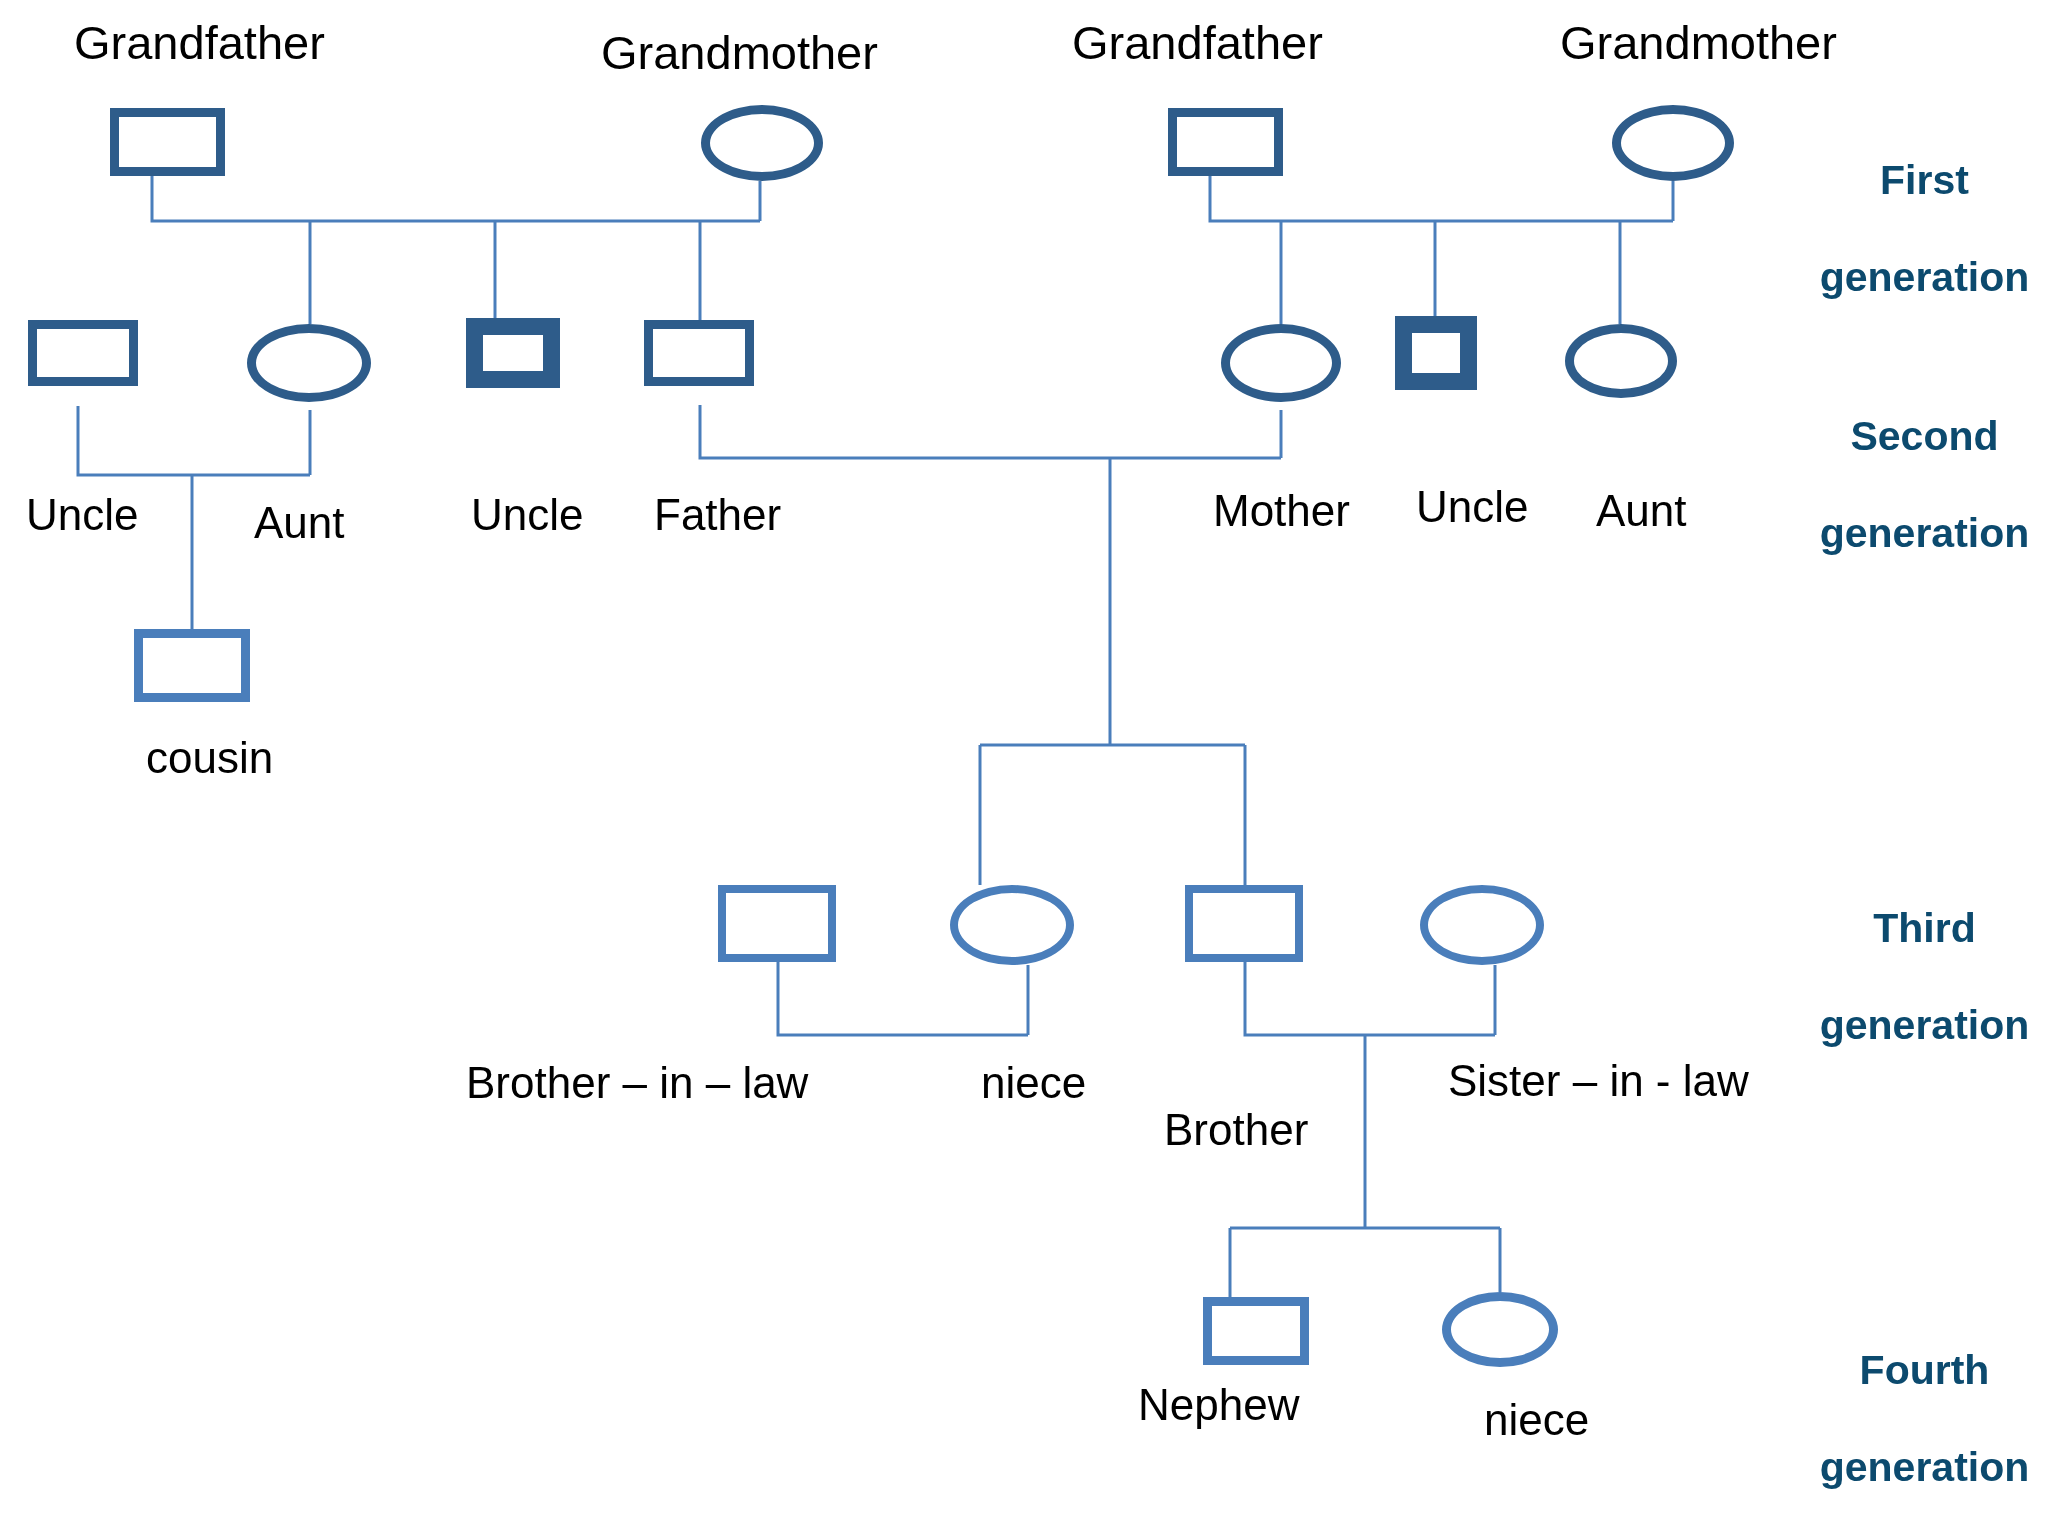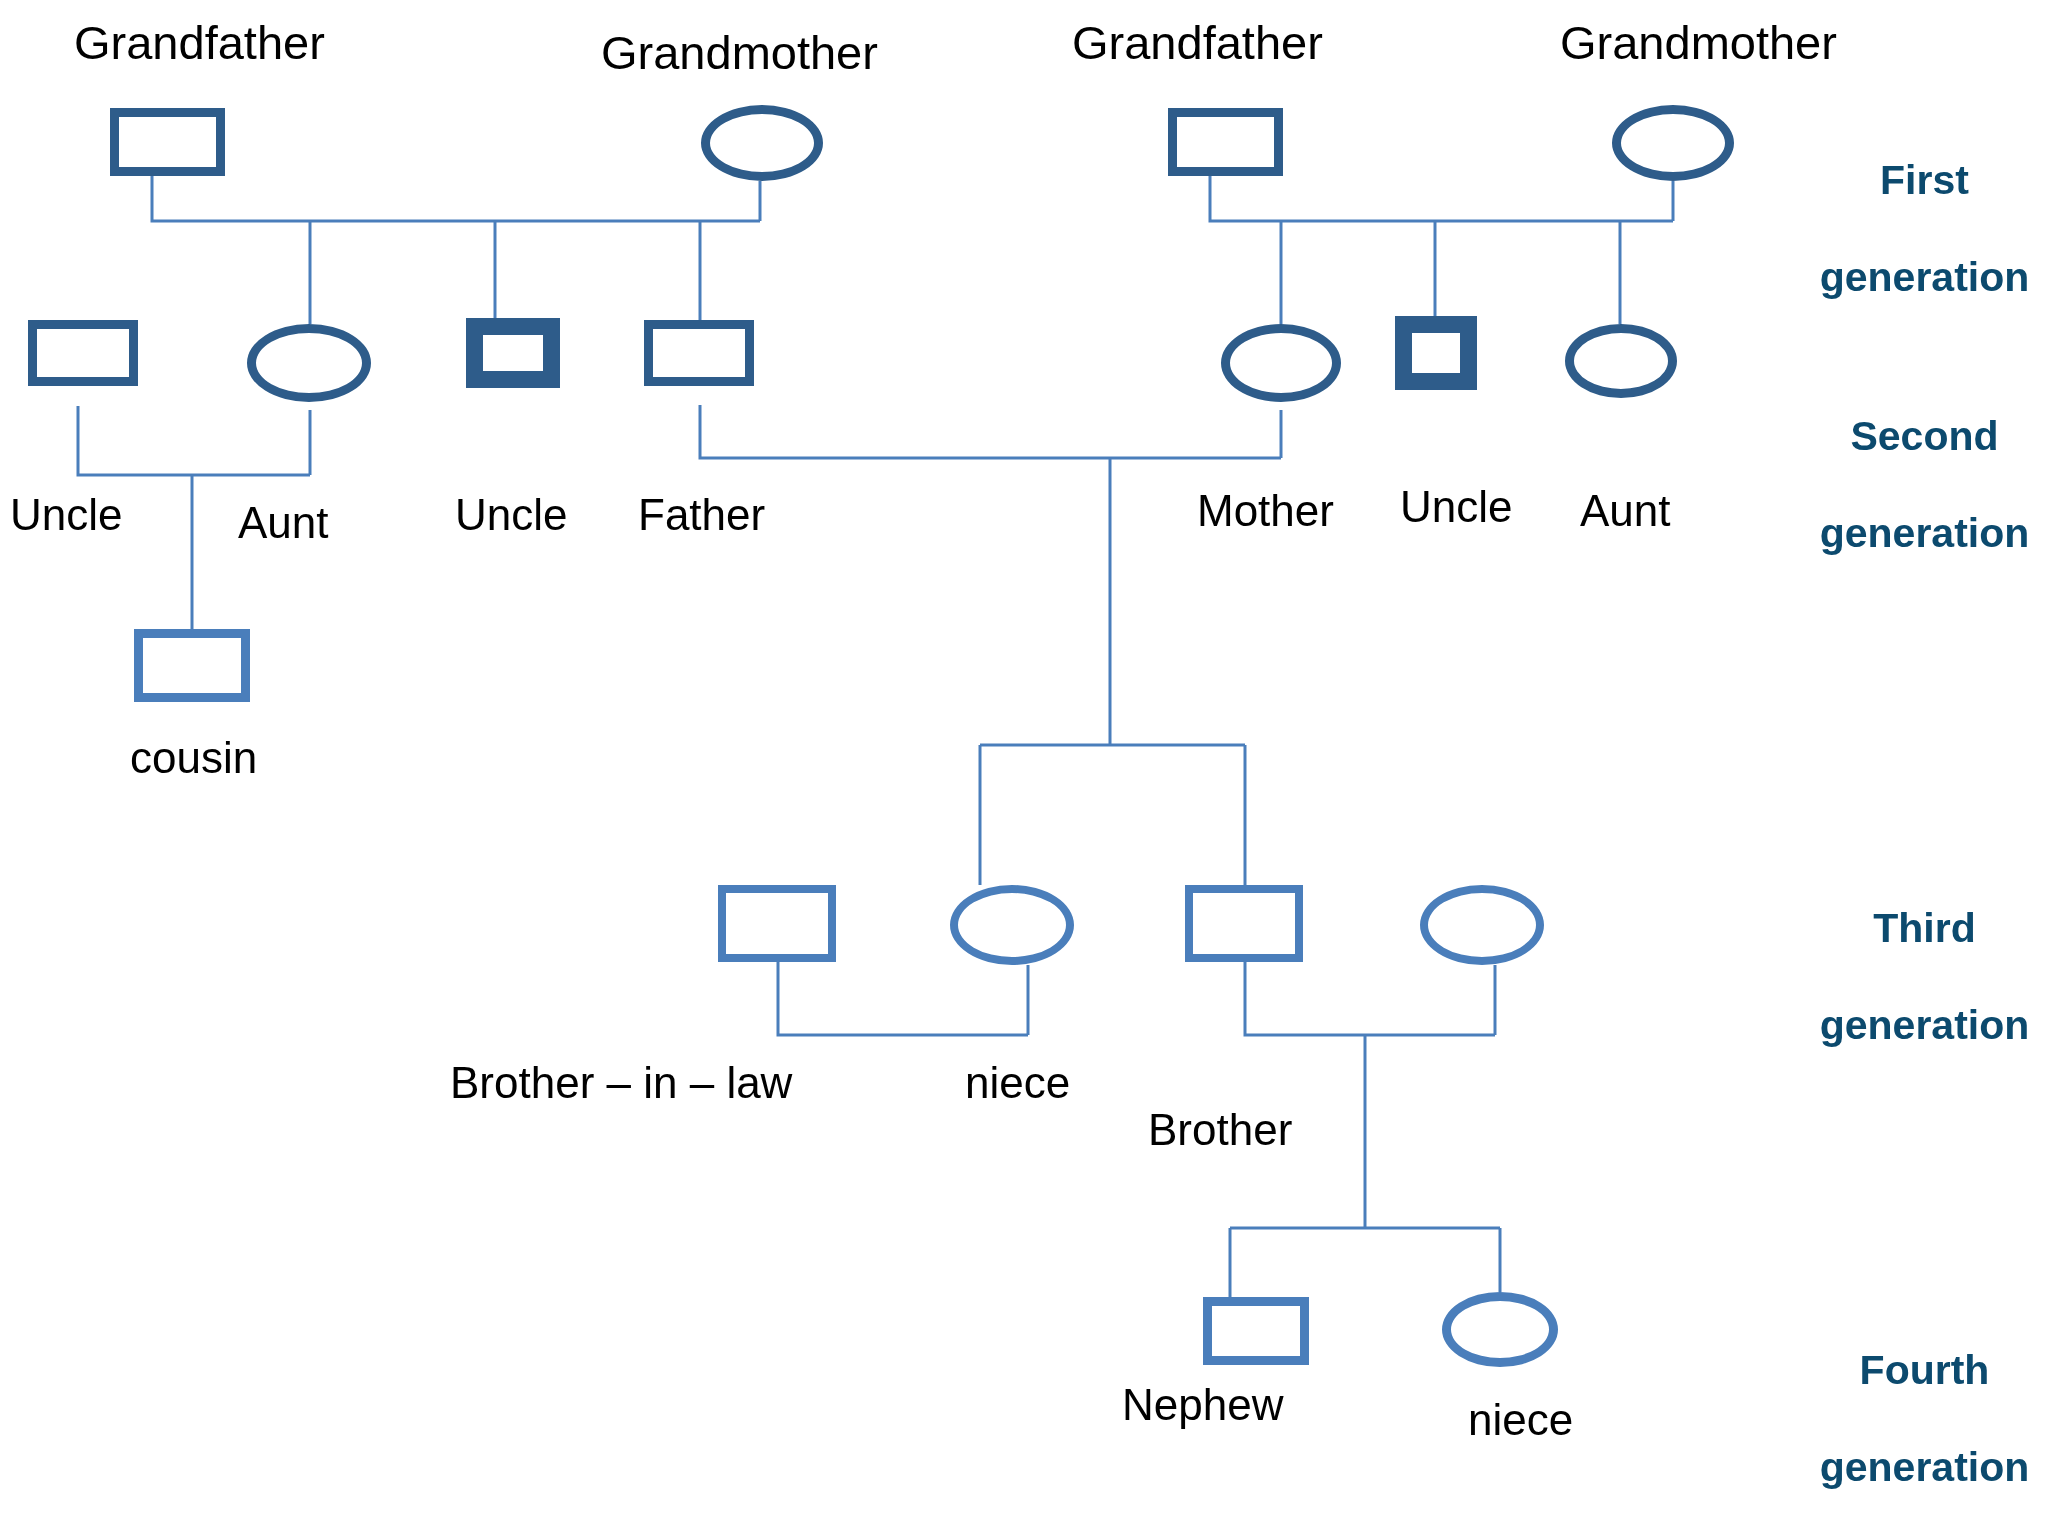--- a/index.html
+++ b/index.html
@@ -23,21 +23,21 @@
   .g-light{border-color:#4A7EBB;}
   .w-light{border-width:8px;}
   .w-light2{border-width:9px;}
 
   .lbl{
     position:absolute;color:#000000;white-space:nowrap;
     font-family:"Liberation Sans", sans-serif;
     font-weight:400;line-height:1.05;
   }
   .lbl-xl{font-size:47px;}
-  .lbl-lg{font-size:44px;}
+  .lbl-lg{font-size:44px;margin-left:16px;}
   .gen{
     position:absolute;color:#0c4a6e;font-weight:bold;font-size:41px;
     text-align:center;line-height:1.18;white-space:pre-line;
     font-family:"Liberation Sans", sans-serif;
   }
 </style>
 </head>
 <body>
 
 <div id="stage">
@@ -120,20 +120,21 @@
   <div class="node sq g-light w-light" style="left:718px;top:885px;width:118px;height:77px;"></div>
   <div class="lbl lbl-lg" style="left:450px;top:1060px;">Brother – in – law</div>
 
   <div class="node ov g-light w-light" style="left:950px;top:885px;width:124px;height:80px;"></div>
   <div class="lbl lbl-lg" style="left:965px;top:1060px;">niece</div>
 
   <div class="node sq g-light w-light" style="left:1185px;top:885px;width:118px;height:77px;"></div>
   <div class="lbl lbl-lg" style="left:1148px;top:1107px;">Brother</div>
 
   <div class="node ov g-light w-light" style="left:1420px;top:885px;width:124px;height:80px;"></div>
+  <div class="lbl lbl-lg" style="left:1432px;top:1058px;">Sister – in - law</div>
 
   <div class="node sq g-light w-light2" style="left:1203px;top:1297px;width:106px;height:68px;"></div>
   <div class="lbl lbl-lg" style="left:1122px;top:1382px;">Nephew</div>
 
   <div class="node ov g-light w-light2" style="left:1442px;top:1292px;width:116px;height:75px;"></div>
   <div class="lbl lbl-lg" style="left:1468px;top:1397px;">niece</div>
 
   <div class="gen" style="left:1812px;top:108px;width:225px;">
     <div>First</div>
     <div>generation</div>

